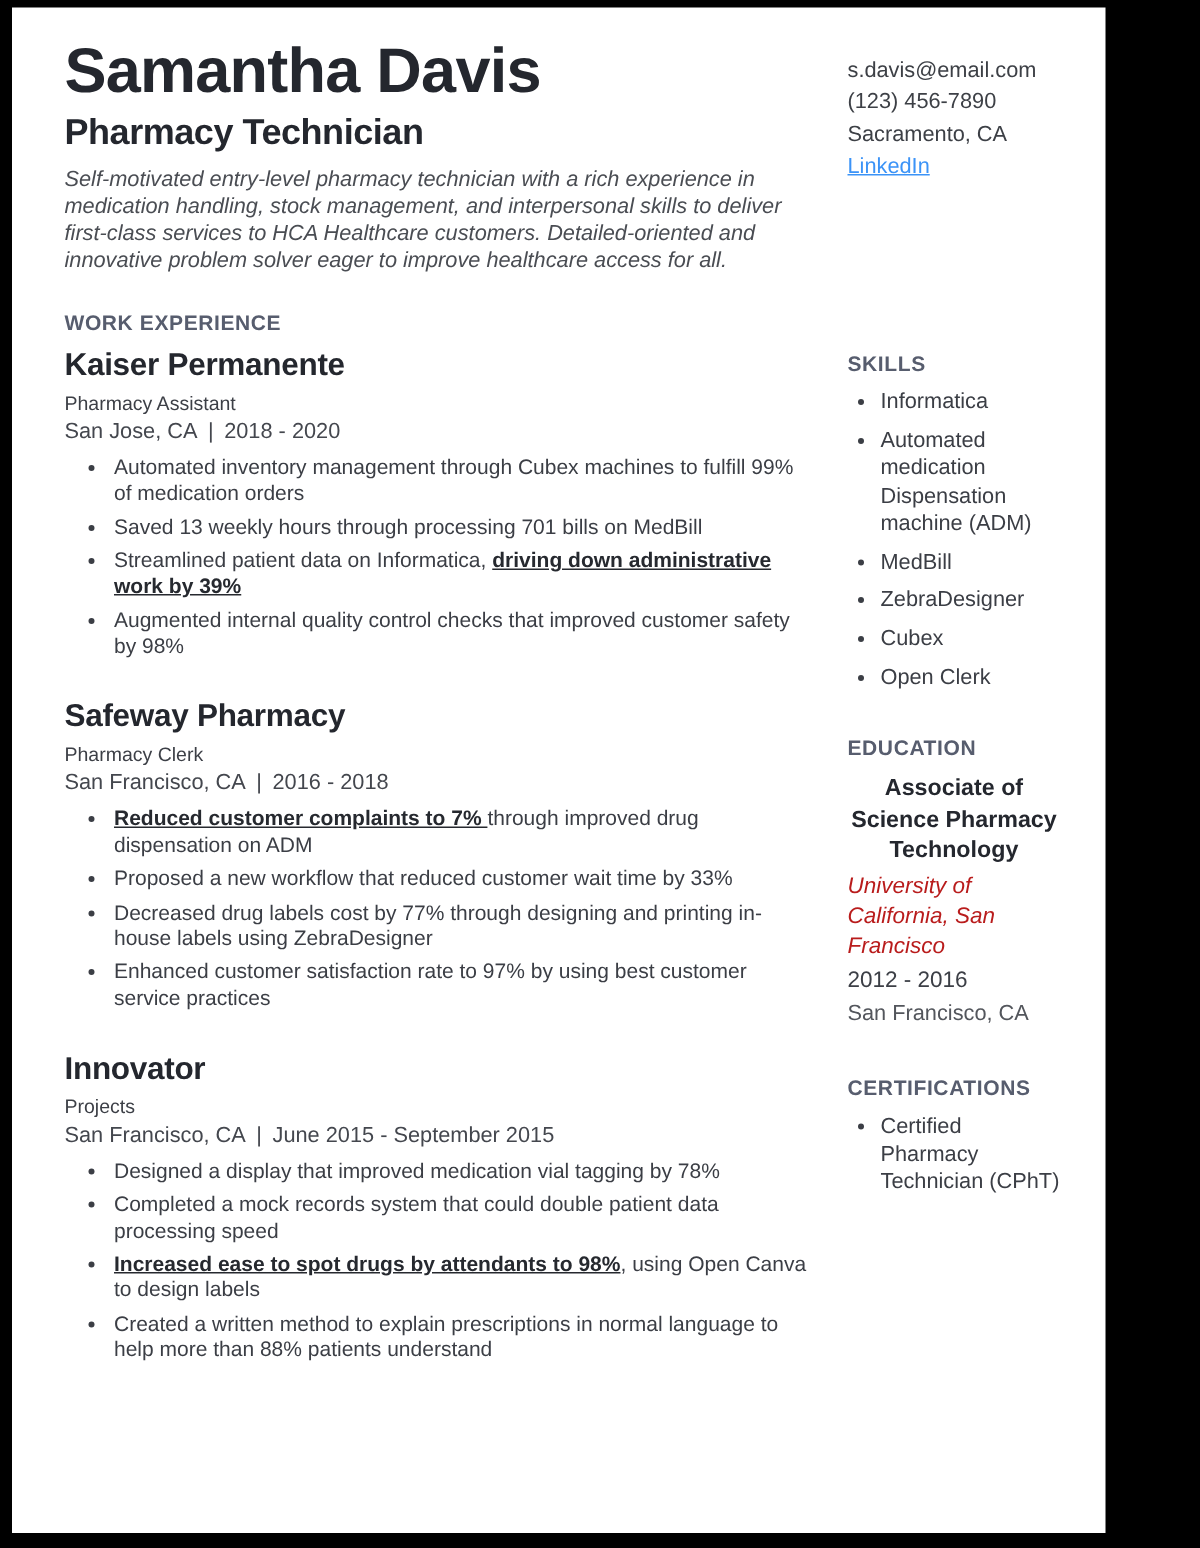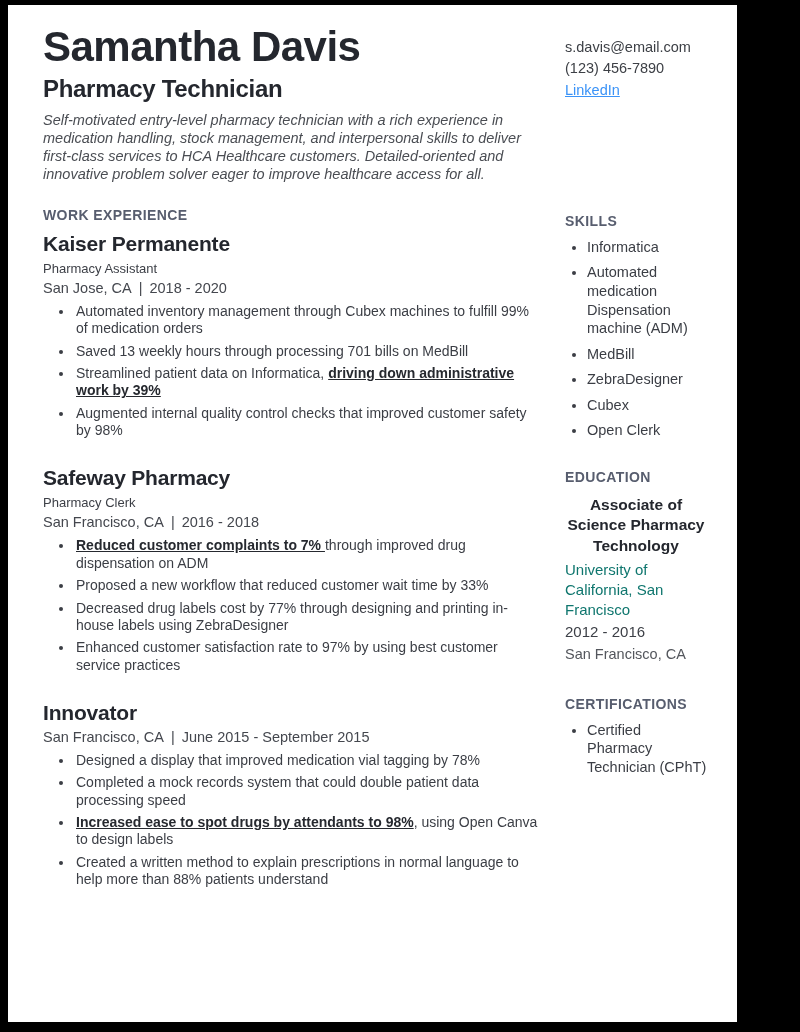--- a/index.html
+++ b/index.html
@@ -106,21 +106,21 @@
   }
   .edu-heading { margin-top: 29px; }
   .education { margin-top: 10px; }
   .degree {
     font-size: 15.5px;
     font-weight: 700;
     color: #24272e;
     line-height: 1.33;
     text-align: center;
   }
-  .school { font-size: 15px; color: #0f766e; line-height: 1.33; margin-top: 3px; }
+  .school { font-size: 15px; color: #b91c1c; line-height: 1.33; margin-top: 3px; font-style: italic; }
   .edu-dates { font-size: 15px; color: #3c3f46; line-height: 1.33; margin-top: 3px; }
   .edu-location { font-size: 14.5px; color: #53565c; line-height: 1.33; margin-top: 3px; }
   .cert-heading { margin-top: 31px; }
 </style>
 </head>
 <body>
 
 <div class="page">
   <div class="columns">
 
@@ -154,36 +154,38 @@
         <ul class="bullets">
             <li><span class="emph">Reduced customer complaints to 7% </span><span>through improved drug dispensation on ADM</span></li>
             <li><span>Proposed a new workflow that reduced customer wait time by 33%</span></li>
             <li><span>Decreased drug labels cost by 77% through designing and printing in-house labels using ZebraDesigner</span></li>
             <li><span>Enhanced customer satisfaction rate to 97% by using best customer service practices</span></li>
           </ul>
       </div>
 
       <div class="job">
         <div class="company">Innovator</div>
+        <div class="role">Projects</div>
         <div class="meta">
           <span>San Francisco, CA</span><span class="sep">|</span><span>June 2015 - September 2015</span>
         </div>
         <ul class="bullets">
             <li><span>Designed a display that improved medication vial tagging by 78%</span></li>
             <li><span>Completed a mock records system that could double patient data processing speed</span></li>
             <li><span class="emph">Increased ease to spot drugs by attendants to 98%</span><span>, using Open Canva to design labels</span></li>
             <li><span>Created a written method to explain prescriptions in normal language to help more than 88% patients understand</span></li>
           </ul>
       </div>
     </div>
 
     <div class="col-right">
       <div class="contact">
         <div>s.davis@email.com</div>
         <div>(123) 456-7890</div>
+        <div>Sacramento, CA</div>
         <div><span class="link">LinkedIn</span></div>
       </div>
 
       <div class="section-heading skills-heading">SKILLS</div>
       <ul class="side-list">
           <li>Informatica</li>
           <li>Automated medication Dispensation machine (ADM)</li>
           <li>MedBill</li>
           <li>ZebraDesigner</li>
           <li>Cubex</li>

